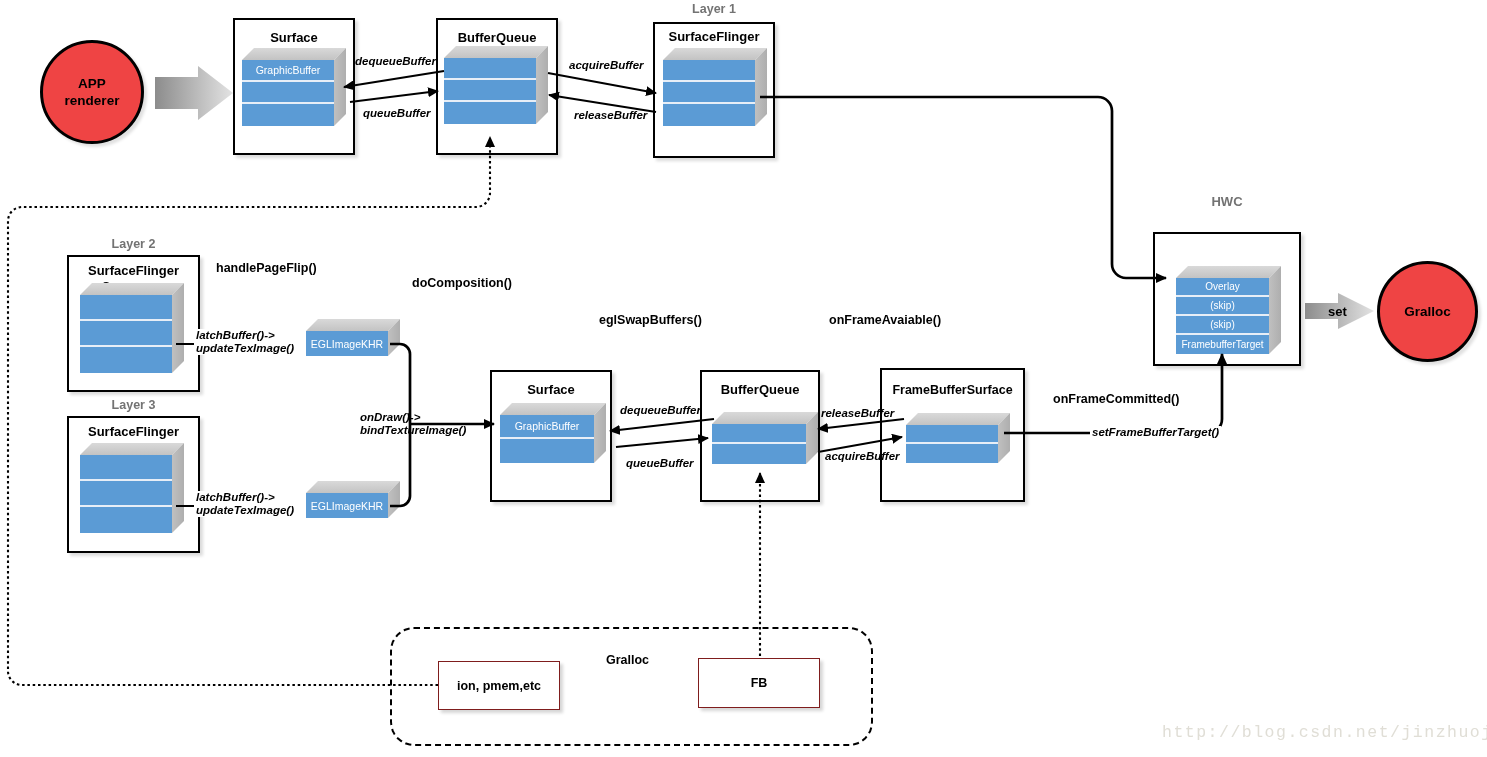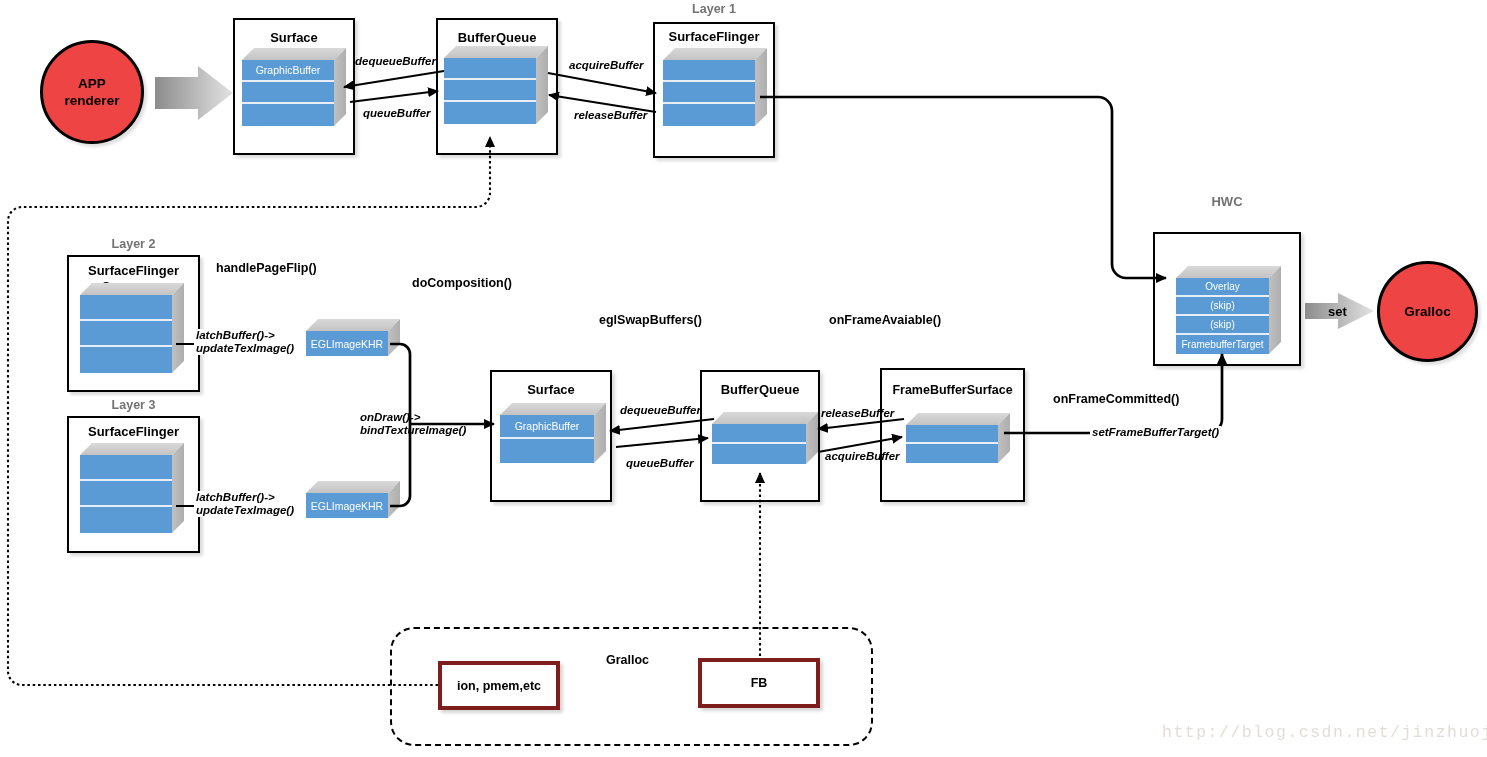--- a/index.html
+++ b/index.html
@@ -34,21 +34,21 @@
   .s-row:last-child{border-bottom:none;}
 
   
   .conn{position:absolute;font-style:italic;font-weight:bold;font-size:11.5px;color:#000;
         white-space:nowrap;z-index:4;}
   .method{position:absolute;font-weight:bold;font-size:12.5px;color:#000;white-space:nowrap;z-index:4;}
   .wbg{background:#fff;padding:0 2px;}
   .two-line{text-align:left;line-height:13px;}
 
   .gralloc{position:absolute;box-sizing:border-box;border:2.5px dashed #000;border-radius:24px;z-index:1;}
-  .inner-box{position:absolute;box-sizing:border-box;background:#fff;border:4px solid #7f1d1d;
+  .inner-box{position:absolute;box-sizing:border-box;background:#fff;border:1px solid #7f1d1d;
              box-shadow:3px 3px 3px rgba(0,0,0,0.16);display:flex;align-items:center;
              justify-content:center;font-weight:bold;font-size:12.5px;z-index:2;}
 
   .svglayer{position:absolute;left:0;top:0;z-index:3;}
   .ln{stroke:#000;stroke-width:2;fill:none;}
   .thk{stroke-width:2.7;}
   .dot{stroke-dasharray:2.5 2.8;stroke-width:2.1;}
 
   .watermark{position:absolute;font-family:"Liberation Mono",monospace;font-size:16.5px;
              letter-spacing:1.5px;color:#e0ded6;white-space:nowrap;z-index:4;}

